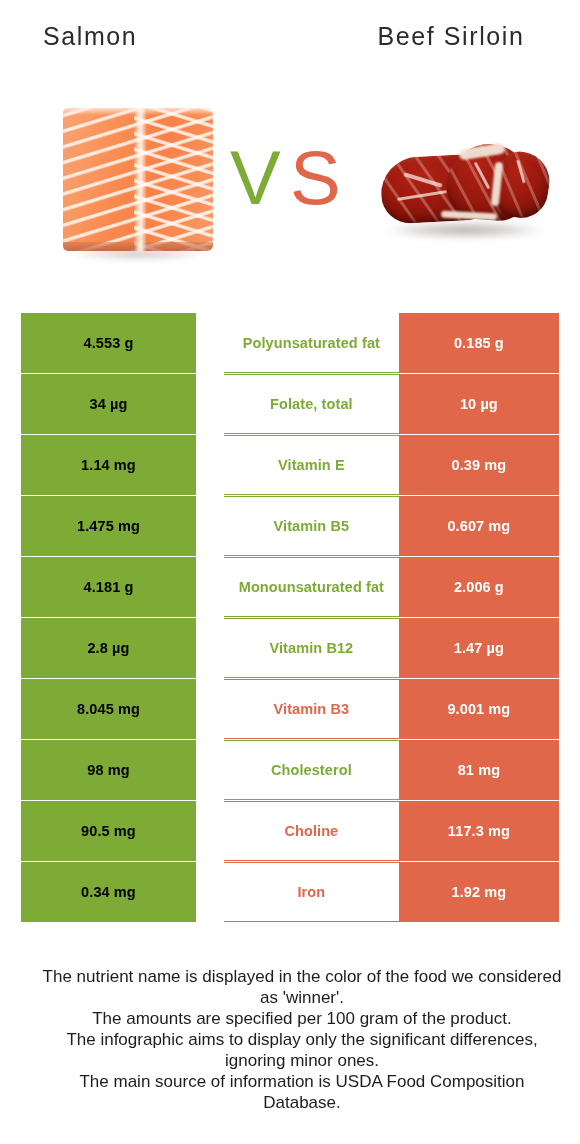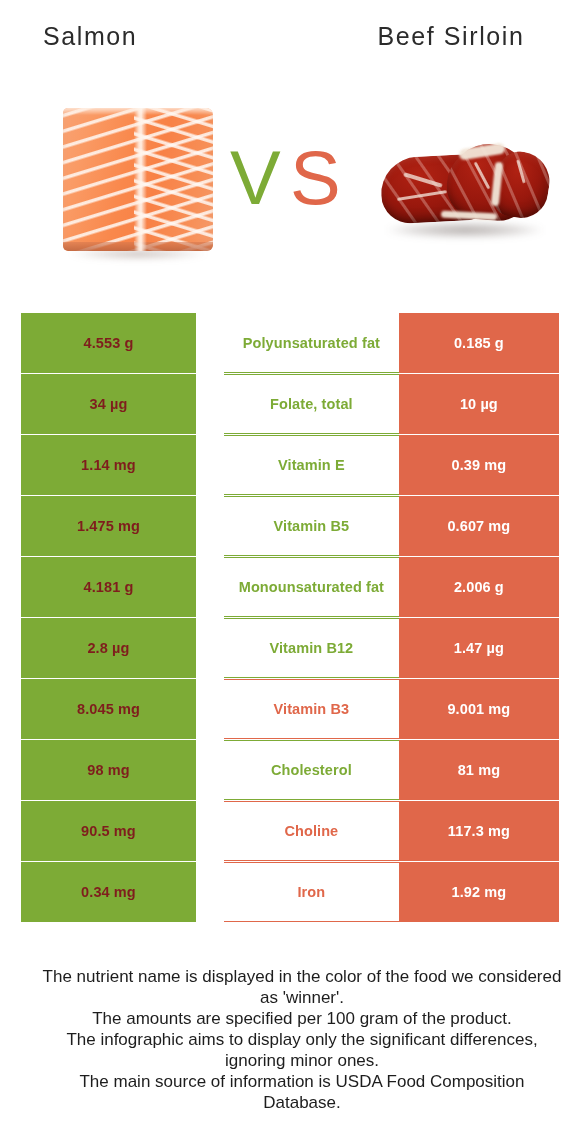--- a/index.html
+++ b/index.html
@@ -115,21 +115,21 @@
   .beef-m4 { left:134px;top:36px; width:24px; height:3px; border-radius:3px; transform:rotate(74deg); }
 
   
   .table { position:absolute; left:21px; top:313px; width:538px; }
   .row { display:flex; height:60px; margin-bottom:1px; }
   .cell {
     display:flex; align-items:center; justify-content:center;
     font-size:14.5px; font-weight:700; letter-spacing:.1px;
     white-space:nowrap;
   }
-  .cell-left  { width:178px; background:#7DAB36; color:#7f1d1d; }
+  .cell-left  { width:178px; background:#7DAB36; color:#000000; }
   .cell-mid   { width:178px; background:#ffffff; }
   .cell-right { width:163px; background:#E0674A; color:#ffffff; }
 
   .cell-mid { border-top:1px solid transparent; border-bottom:1px solid transparent;margin-left:28px; }
   .row.win-left  .cell-mid { color:#7DAB36; border-top-color:#7DAB36; border-bottom-color:#7DAB36; }
   .row.win-right .cell-mid { color:#E0674A; border-top-color:#E0674A; border-bottom-color:#E0674A; }
   .row.first .cell-mid { border-top-color:transparent; }
 
   
   .footer {

